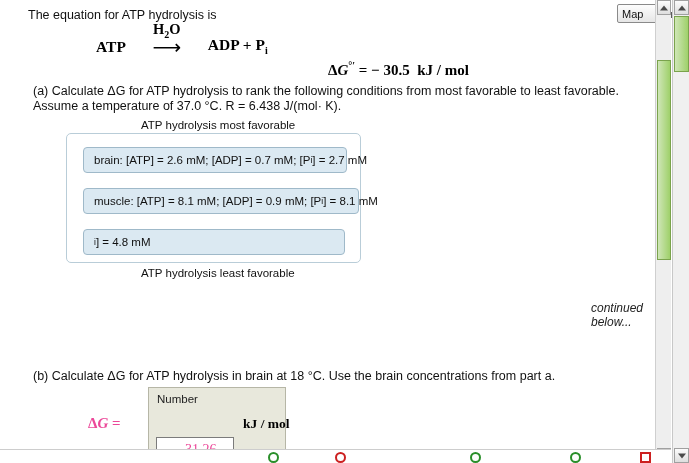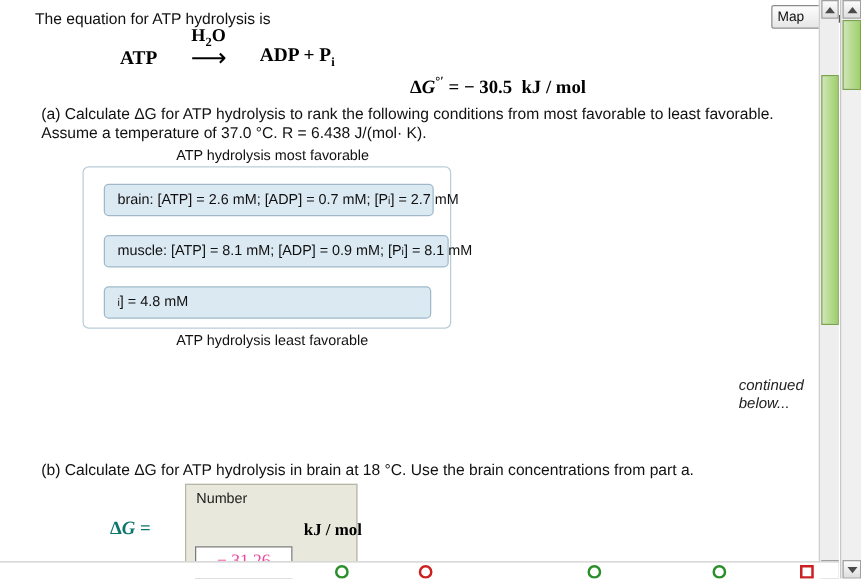--- a/index.html
+++ b/index.html
@@ -185,21 +185,21 @@
     font-size: 13.5px;
     color: #000;
     white-space: nowrap;
   }
   .dg-label {
     position: absolute;
     left: 88px; top: 415px;
     font-family: "Liberation Serif", serif;
     font-weight: bold;
     font-size: 15px;
-    color: #0f766e;
+    color: #ec4899;
   }
   .dg-label .ital { font-style: italic; }
 
   
   .map-btn {
     position: absolute;
     right: 24px; top: 4px;
     width: 48px; height: 19px;
     border: 1px solid #8a8a8a;
     border-radius: 2px;

